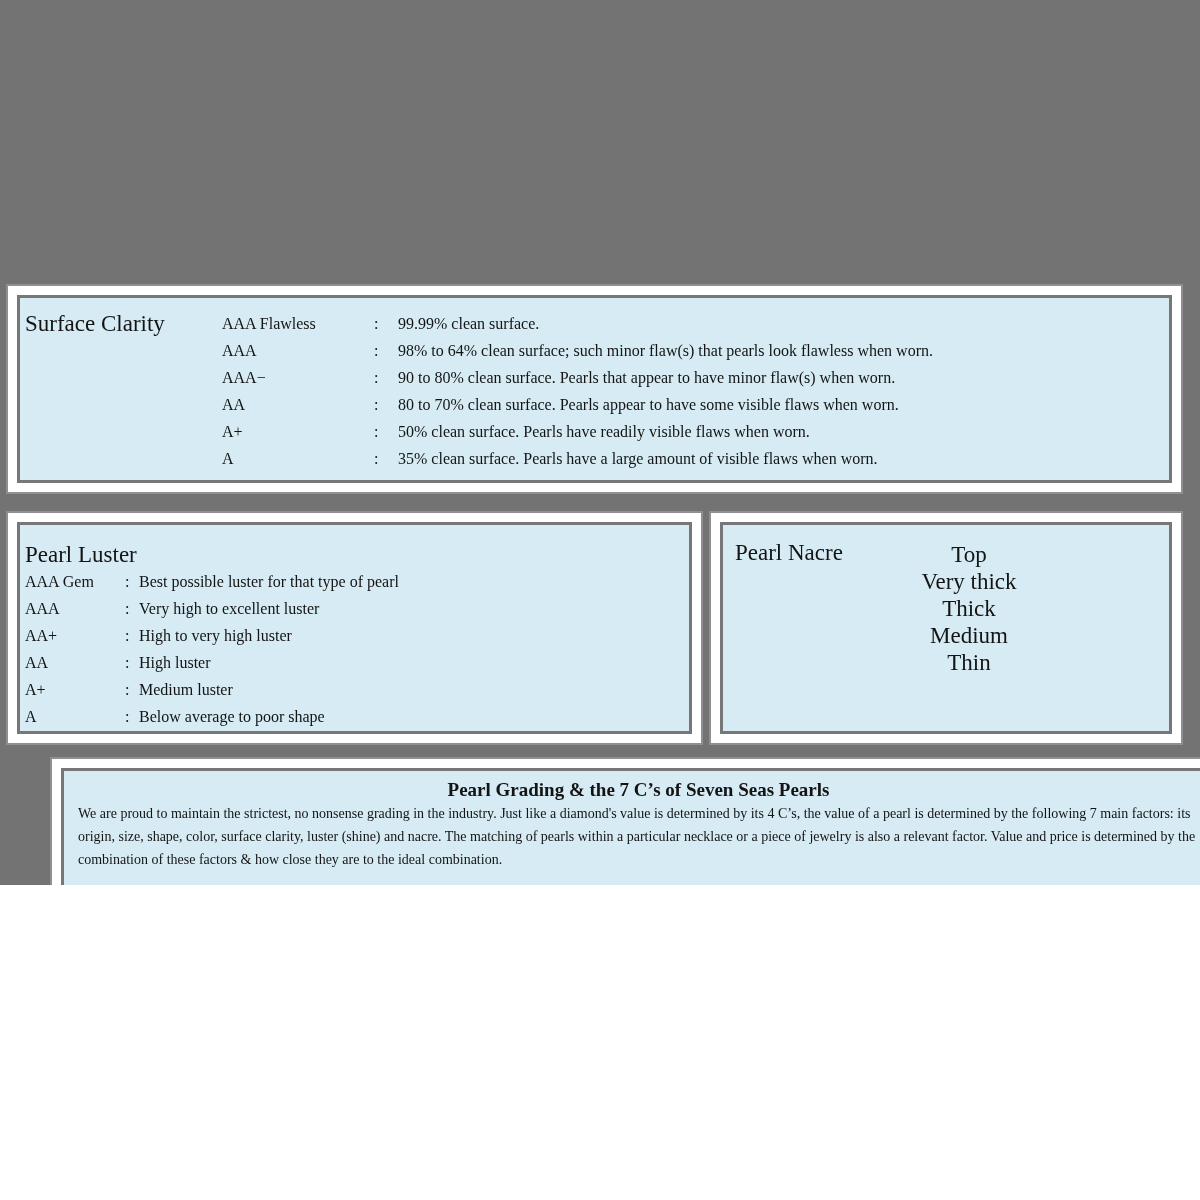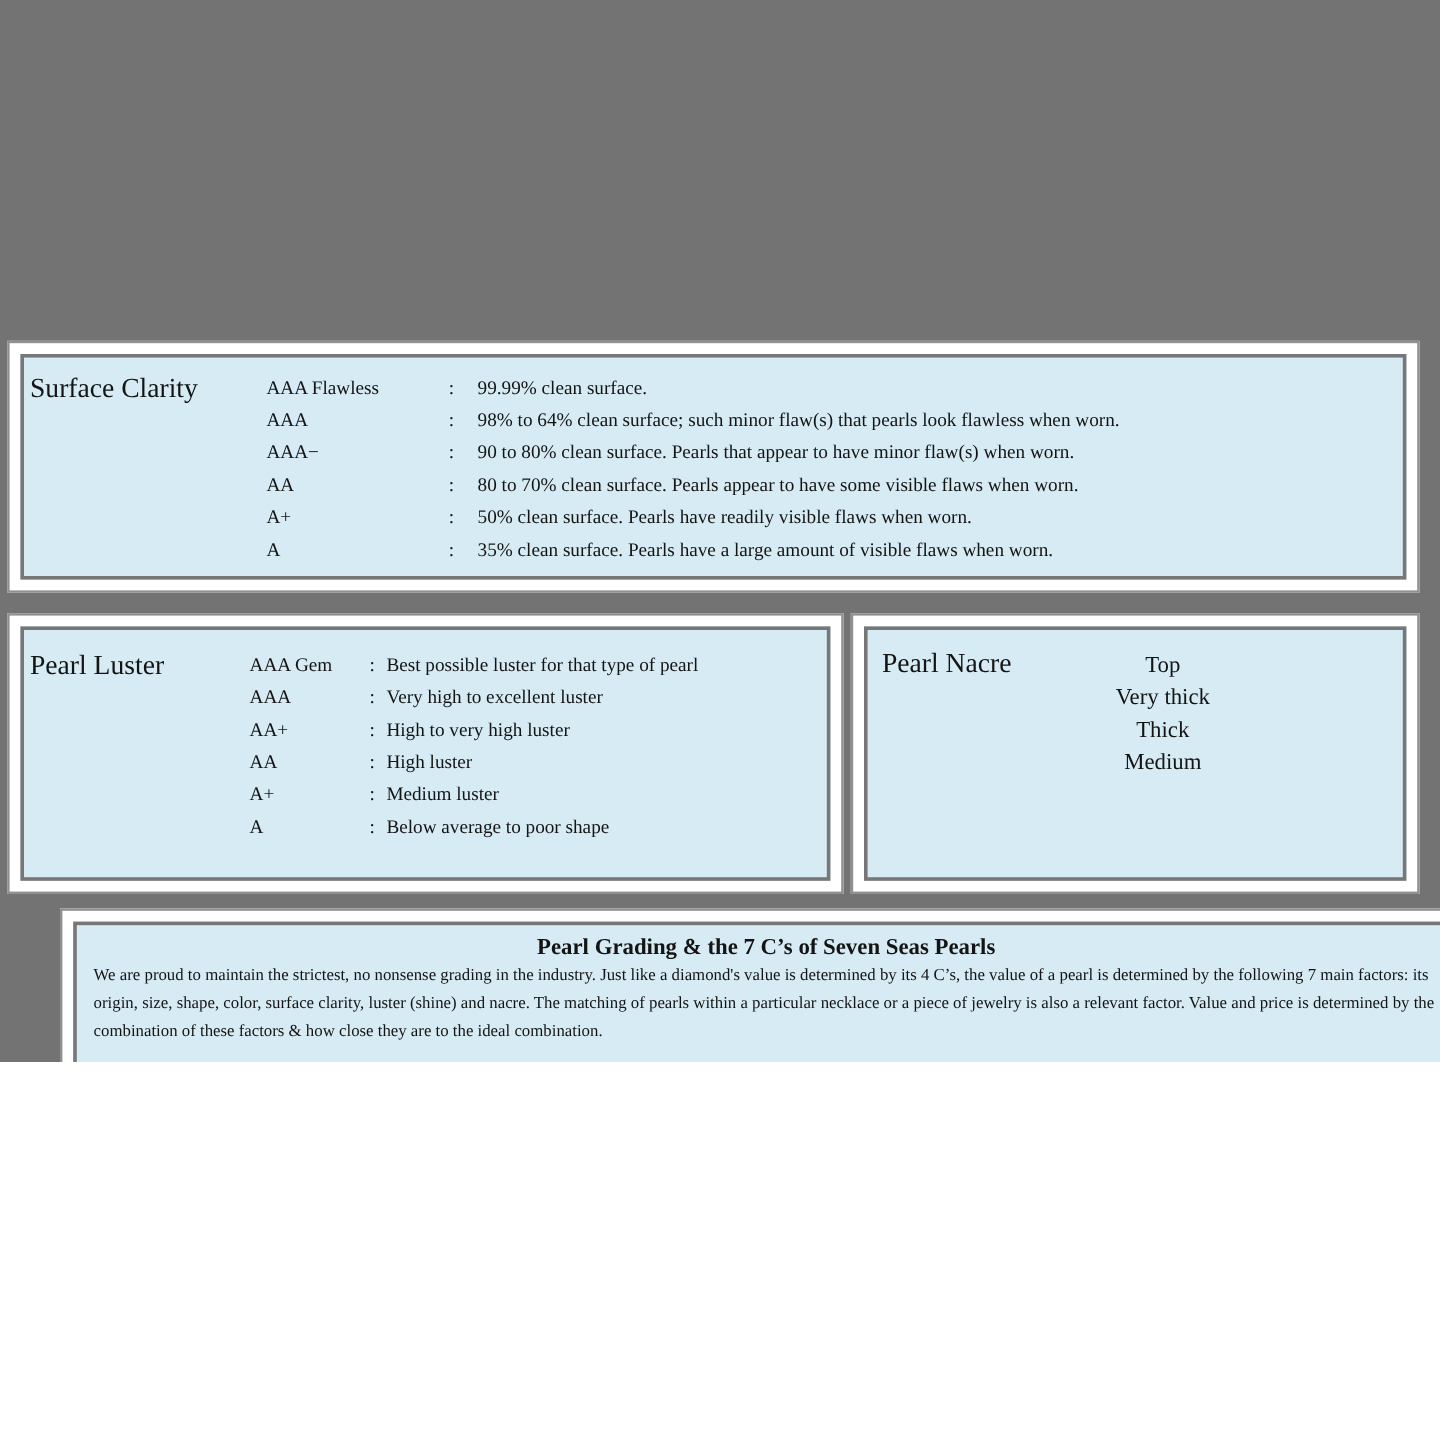--- a/index.html
+++ b/index.html
@@ -22,30 +22,30 @@
   .clarity-content { display:flex; padding:12px 8px 0 5px; }
   .panel-title { font-size:23px; line-height:27px; white-space:nowrap; }
   .clarity-title { width:197px; flex:none; }
   .rows { flex:1; min-width:0; }
   .g-row { display:flex; line-height:27px; font-size:16px; }
   .c-grade { width:152px; flex:none; }
   .c-colon { width:24px; flex:none; }
   .c-desc { flex:1; white-space:nowrap; }
   
   .panel-luster { left:6px; top:511px; width:697px; height:234px; }
-  .luster-content { display:flex; padding:16px 8px 0 5px; }
+  .luster-content { display:flex; padding:16px 8px 0 5px;flex-direction:column; }
   .luster-title { width:183px; flex:none; }
   .l-grade { width:100px; flex:none; }
   .l-colon { width:14px; flex:none; }
   .l-desc { flex:1; white-space:nowrap; }
   
   .panel-nacre { left:709px; top:511px; width:474px; height:234px; }
   .nacre-content { position:relative; padding-top:16px; }
   .nacre-title { position:absolute; left:12px; top:14px; }
-  .nacre-level { text-align:center; padding-left:46px; line-height:27px; font-size:19px; }
+  .nacre-level { text-align:center; padding-left:46px; line-height:27px; font-size:23px; }
   
   .panel-note { left:6px; top:757px; width:1177px; height:160px;margin-left:44px; }
   .note-content { padding:7px 14px 0 14px; }
   .note-title { text-align:center; font-weight:bold; font-size:19px; line-height:24px; }
   .note-body { font-size:14px; line-height:23px; text-align:left; }
 </style>
 </head>
 <body>
 
 <div class="page">
@@ -132,20 +132,21 @@
 
   <div class="panel panel-nacre">
     <div class="panel-inner">
       <div class="nacre-content">
         <div class="panel-title nacre-title">Pearl Nacre</div>
         <div>
           <div class="nacre-level">Top</div>
           <div class="nacre-level">Very thick</div>
           <div class="nacre-level">Thick</div>
           <div class="nacre-level">Medium</div>
+          <div class="nacre-level">Thin</div>
         </div>
       </div>
     </div>
   </div>
 
   <div class="panel panel-note">
     <div class="panel-inner">
       <div class="note-content">
         <div class="note-title">Pearl Grading &amp; the 7 C’s of Seven Seas Pearls</div>
         <div class="note-body">We are proud to maintain the strictest, no nonsense grading in the industry. Just like a diamond's value is determined by its 4 C’s, the value of a pearl is determined by the following 7 main factors: its origin, size, shape, color, surface clarity, luster (shine) and nacre. The matching of pearls within a particular necklace or a piece of jewelry is also a relevant factor. Value and price is determined by the combination of these factors &amp; how close they are to the ideal combination.</div>

